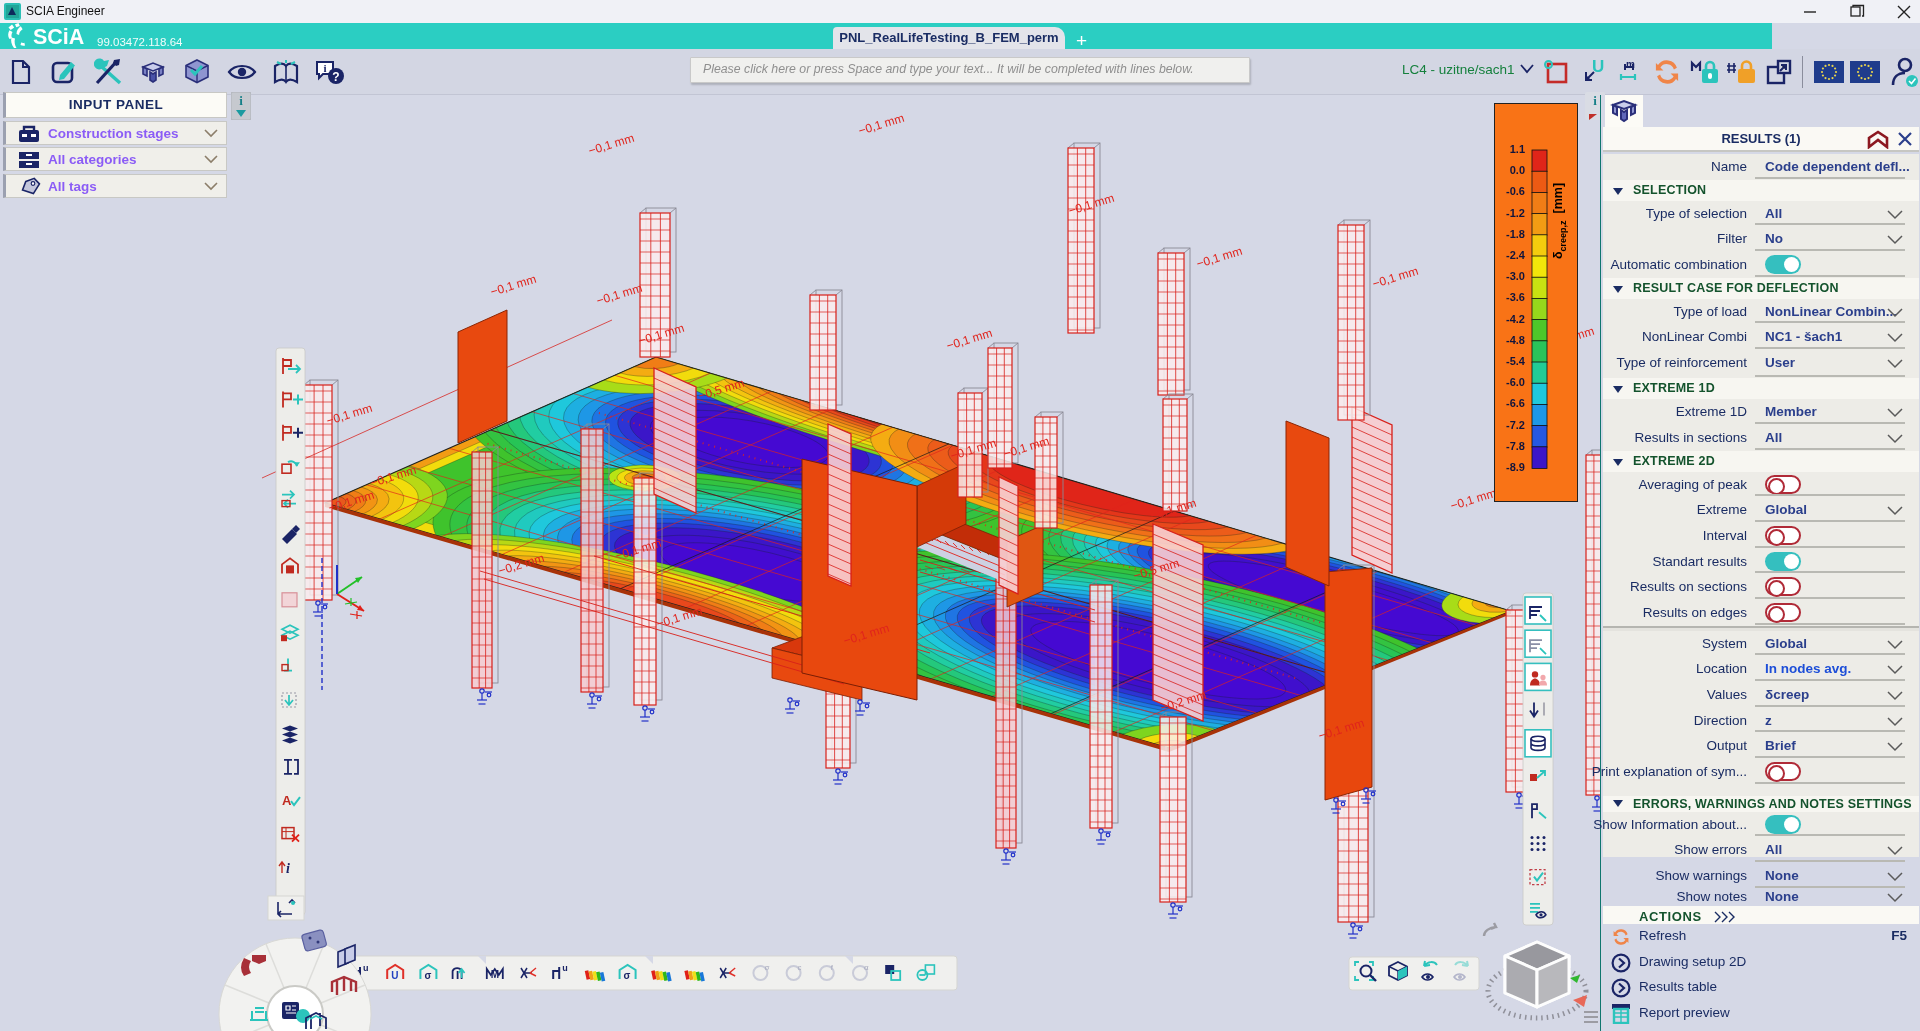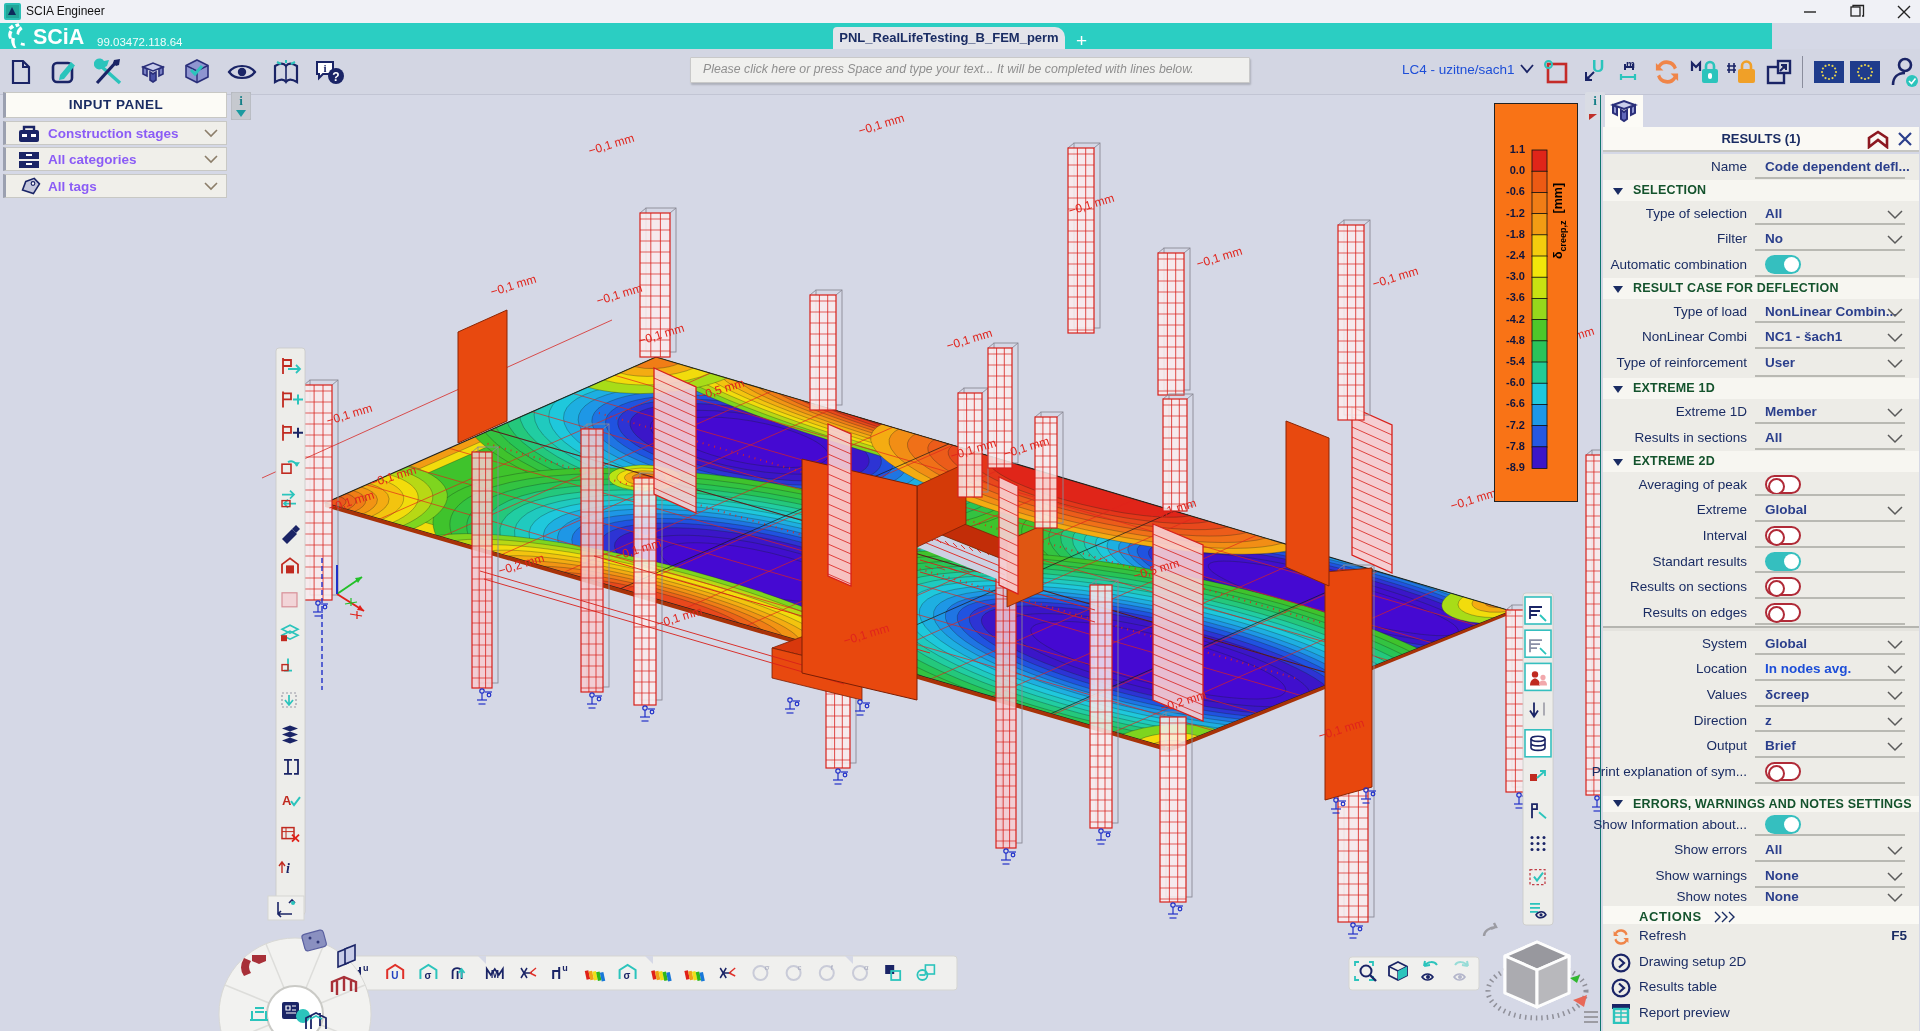--- a/index.html
+++ b/index.html
@@ -12,41 +12,41 @@
   
   #tealbar { left:0; top:23px; width:1772px; height:26px; background:#2BCEC2; }
   #tealbar .ver { left:97px; top:13px; color:#F2FDFB; font-size:11.5px; }
   #tab1 { left:833px; top:27px; width:232px; height:22px; background:#E3E4EA; border-radius:4px 10px 0 0; }
   #tab1 span { display:block; text-align:center; margin-top:3px; font-size:13px; font-weight:bold; color:#1A2C63; }
   #tabplus { left:1076px; top:30px; color:#fff; font-size:19px; font-weight:400; }
   
   #toolbar { left:0; top:49px; width:1920px; height:46px; background:#D3D6E3; border-bottom:1px solid #C2C5D4; }
   #searchbox { left:690px; top:57px; width:560px; height:26px; background:#F0F0EE; border:1px solid #C9C9C9; border-radius:1px; box-shadow:1px 2px 2px rgba(0,0,0,.18); }
   #searchbox span { display:block; margin:4px 0 0 12px; font-size:12.3px; font-style:italic; color:#8F8F8F; white-space:nowrap; overflow:hidden; }
-  #lc4 { left:1402px; top:62px; font-size:13.5px; color:#1d4ed8; }
+  #lc4 { left:1402px; top:62px; font-size:13.5px; color:#15803d; }
   
   #viewport { left:0; top:95px; width:1600px; height:936px; background:#D5D8E6; }
   
   #inputpanel { left:3px; top:-3px; width:224px; }
   #ip-head { position:relative; height:26px; background:#FCFBF6; border:1px solid #C8C8C4; border-left:3px solid #9BA0B0; }
   #ip-head div { text-align:center; margin-top:4px; font-size:13.5px; font-weight:bold; color:#1A2C63; letter-spacing:.5px; }
   .ip-row { position:relative; height:24px; background:#F0EFEA; border:1px solid #C8C8C4; border-left:3px solid #9BA0B0; margin-top:2.5px; }
   .ip-row .lbl { position:absolute; left:42px; top:4px; font-size:13.5px; font-weight:bold; color:#8b5cf6; }
   .ip-row svg.icn { position:absolute; left:10px; top:2px; }
   .ip-row svg.chev { position:absolute; right:8px; top:7px; }
   
   #legend { left:1494px; top:8px; width:84px; height:399px; background:#f97316; border:1px solid #222; }
   .leglbl { position:absolute; right:52px; font-size:11px; font-weight:bold; color:#10143C; }
   #legrot { position:absolute; left:56px; top:155px; transform:rotate(-90deg); transform-origin:left top; font-size:12.5px; font-weight:bold; color:#000; white-space:nowrap; }
   
   #rpanel { left:1600px; top:95px; width:320px; height:936px; background:#D5D8E6; border-left:1px solid #0f766e; }
   #rtab { position:absolute; left:4px; top:0px; width:38px; height:32px; background:#FCFBF6; }
   #rhead { position:absolute; left:2px; top:32px; width:316px; height:25px; background:#FAF9F4; border-bottom:2px solid #C6C6C2; }
   #rhead .t { text-align:center; margin-top:4px; font-size:13px; font-weight:bold; color:#1A2C63; }
-  #rbody { position:absolute; left:2px; top:59px; width:316px; height:877px; background:#EDECE7; }
+  #rbody { position:absolute; left:2px; top:59px; width:316px; height:703px; background:#EDECE7; }
   .prow { position:relative; height:25.7px; }
   .prow .lab { position:absolute; right:172px; top:5px; font-size:13.5px; color:#1A2C63; white-space:nowrap; }
   .prow .val { position:absolute; left:162px; top:5px; font-size:13.5px; font-weight:bold; color:#2B3F8C; white-space:nowrap; }
   .prow .val.grey { color:#1d4ed8; font-weight:bold; }
   .prow .uline { position:absolute; left:152px; right:14px; bottom:1px; border-bottom:2px solid #B9B9B3; }
   .prow svg.chev { position:absolute; right:16px; top:9px; }
   .shead { position:relative; height:21px; background:#F7F6F1; }
   .shead .t { position:absolute; left:30px; top:3px; font-size:12.5px; font-weight:bold; color:#14532d; letter-spacing:.2px; }
   .shead .tri { position:absolute; left:10px; top:8px; width:0; height:0; border-left:5px solid transparent; border-right:5px solid transparent; border-top:7px solid #1A2C63; }
   .toggle { position:absolute; left:162px; top:3px; width:36px; height:19px; border-radius:10px; }

